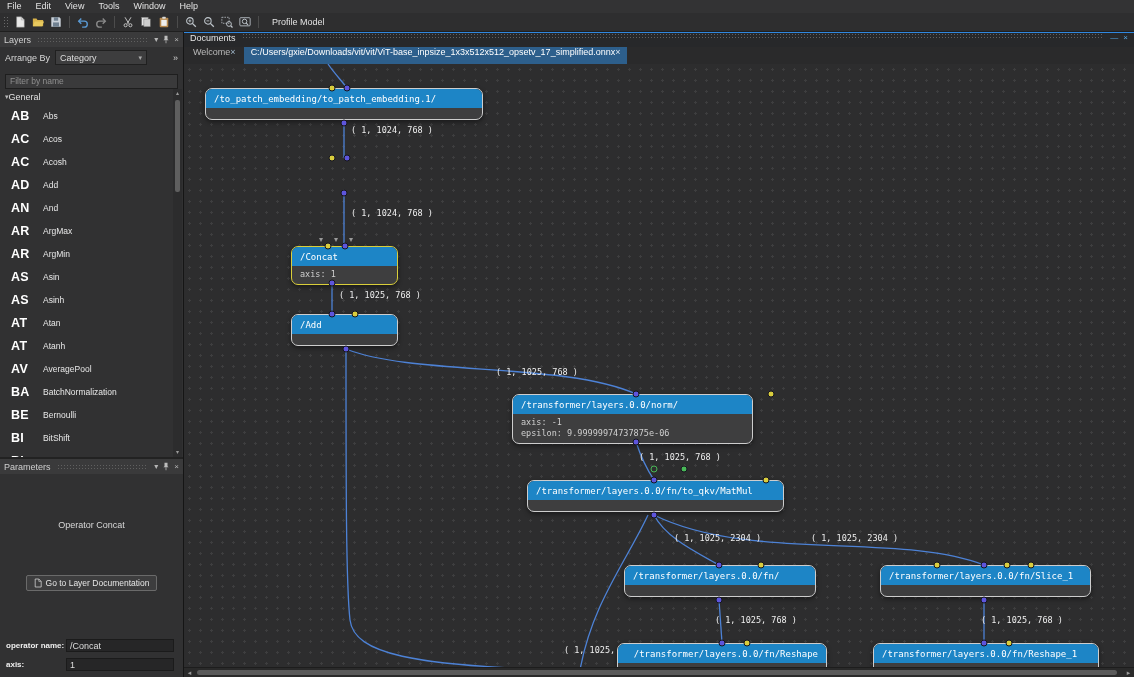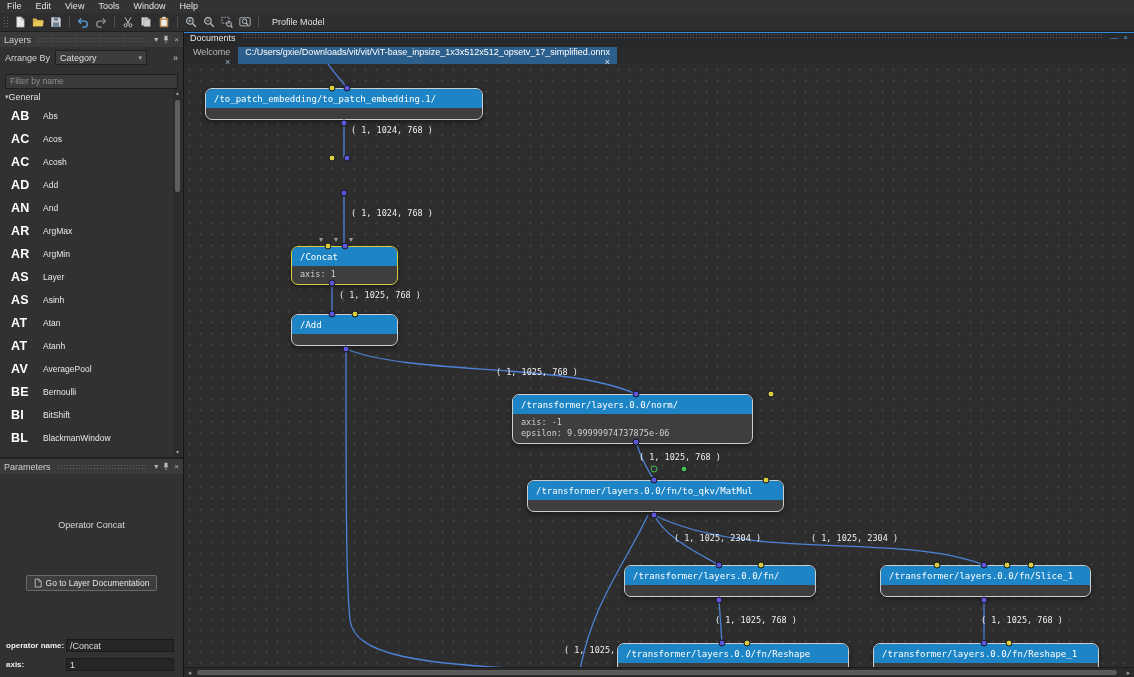--- a/index.html
+++ b/index.html
@@ -65,21 +65,21 @@
   .flabel { width:60px; font-size:8px; font-weight:bold; color:#eee; flex:none; }
   .fval { flex:1; height:13px; background:#262627; border:1px solid #1b1b1b; font-size:9px; color:#ddd;
           padding:0 3px; line-height:12px; max-width:108px; }
 
   
   .docs-header { height:15px; background:#27282a; border-top:1px solid #2f87e0; display:flex; align-items:flex-start;
                  padding:0 6px; font-size:9px; color:#e6e6e6; flex:none; }
   .docs-controls { display:flex; gap:5px; }
   .docs-controls span { color:#56a9e8; font-size:8px; line-height:10px; }
   .tabbar { height:17px; background:#2a2a2b; display:flex; align-items:stretch; padding-left:2px; gap:1px; flex:none; }
-  .tab { display:flex; align-items:flex-end; gap:0; padding:0 7px; font-size:9px; color:#b9b9b9;flex-direction:column; }
+  .tab { display:flex; align-items:flex-start; gap:0; padding:0 7px; font-size:9px; color:#b9b9b9; }
   .tab.active { background:#2d5f8c; color:#fff; }
   .tab-close { font-size:9px; color:#9fb6c9; }
   .tab.active .tab-close { color:#d9e6f2; }
 
   
   .canvas { position:relative; flex:1; overflow:hidden; background-color:#2d2d2e;
             background-image:radial-gradient(#3e3e3f 1px, transparent 1.15px); background-size:11px 11px; }
   .canvas svg.edges { position:absolute; left:0; top:0; z-index:1; }
   .edges path { fill:none; stroke:#4d82d6; stroke-width:1.3; }
   .elabel { position:absolute; transform:translateY(-50%); font-family:"DejaVu Sans Mono",monospace; font-size:8.5px;
@@ -290,37 +290,41 @@
               <div class="titem">
                 <span class="tabbr">AR</span>
                 <span class="tname">ArgMax</span>
               </div>
               <div class="titem">
                 <span class="tabbr">AR</span>
                 <span class="tname">ArgMin</span>
               </div>
               <div class="titem">
                 <span class="tabbr">AS</span>
-                <span class="tname">Layer</span>
+                <span class="tname">Asin</span>
               </div>
               <div class="titem">
                 <span class="tabbr">AS</span>
                 <span class="tname">Asinh</span>
               </div>
               <div class="titem">
                 <span class="tabbr">AT</span>
                 <span class="tname">Atan</span>
               </div>
               <div class="titem">
                 <span class="tabbr">AT</span>
                 <span class="tname">Atanh</span>
               </div>
               <div class="titem">
                 <span class="tabbr">AV</span>
                 <span class="tname">AveragePool</span>
+              </div>
+              <div class="titem">
+                <span class="tabbr">BA</span>
+                <span class="tname">BatchNormalization</span>
               </div>
               <div class="titem">
                 <span class="tabbr">BE</span>
                 <span class="tname">Bernoulli</span>
               </div>
               <div class="titem">
                 <span class="tabbr">BI</span>
                 <span class="tname">BitShift</span>
               </div>
               <div class="titem">
@@ -445,21 +449,21 @@
             <div class="node-body"></div>
           </div>
           <div class="node" style="left: 440px; top: 501px; width: 192px;">
             <div class="node-header">/transformer/layers.0.0/fn/</div>
             <div class="node-body"></div>
           </div>
           <div class="node" style="left: 696px; top: 501px; width: 211px;">
             <div class="node-header">/transformer/layers.0.0/fn/Slice_1</div>
             <div class="node-body"></div>
           </div>
-          <div class="node" style="left: 433px; top: 579px; width: 232px;">
+          <div class="node" style="left: 433px; top: 579px; width: 210px; text-align: right;">
             <div class="node-header">/transformer/layers.0.0/fn/Reshape</div>
             <div class="node-body"></div>
           </div>
           <div class="node" style="left: 689px; top: 579px; width: 226px;">
             <div class="node-header">/transformer/layers.0.0/fn/Reshape_1</div>
             <div class="node-body"></div>
           </div>
           <div class="dot c-yellow" style="left: 148px; top: 24px;"></div>
           <div class="dot c-purple" style="left: 163px; top: 24px;"></div>
           <div class="dot c-purple" style="left: 160px; top: 59px;"></div>

